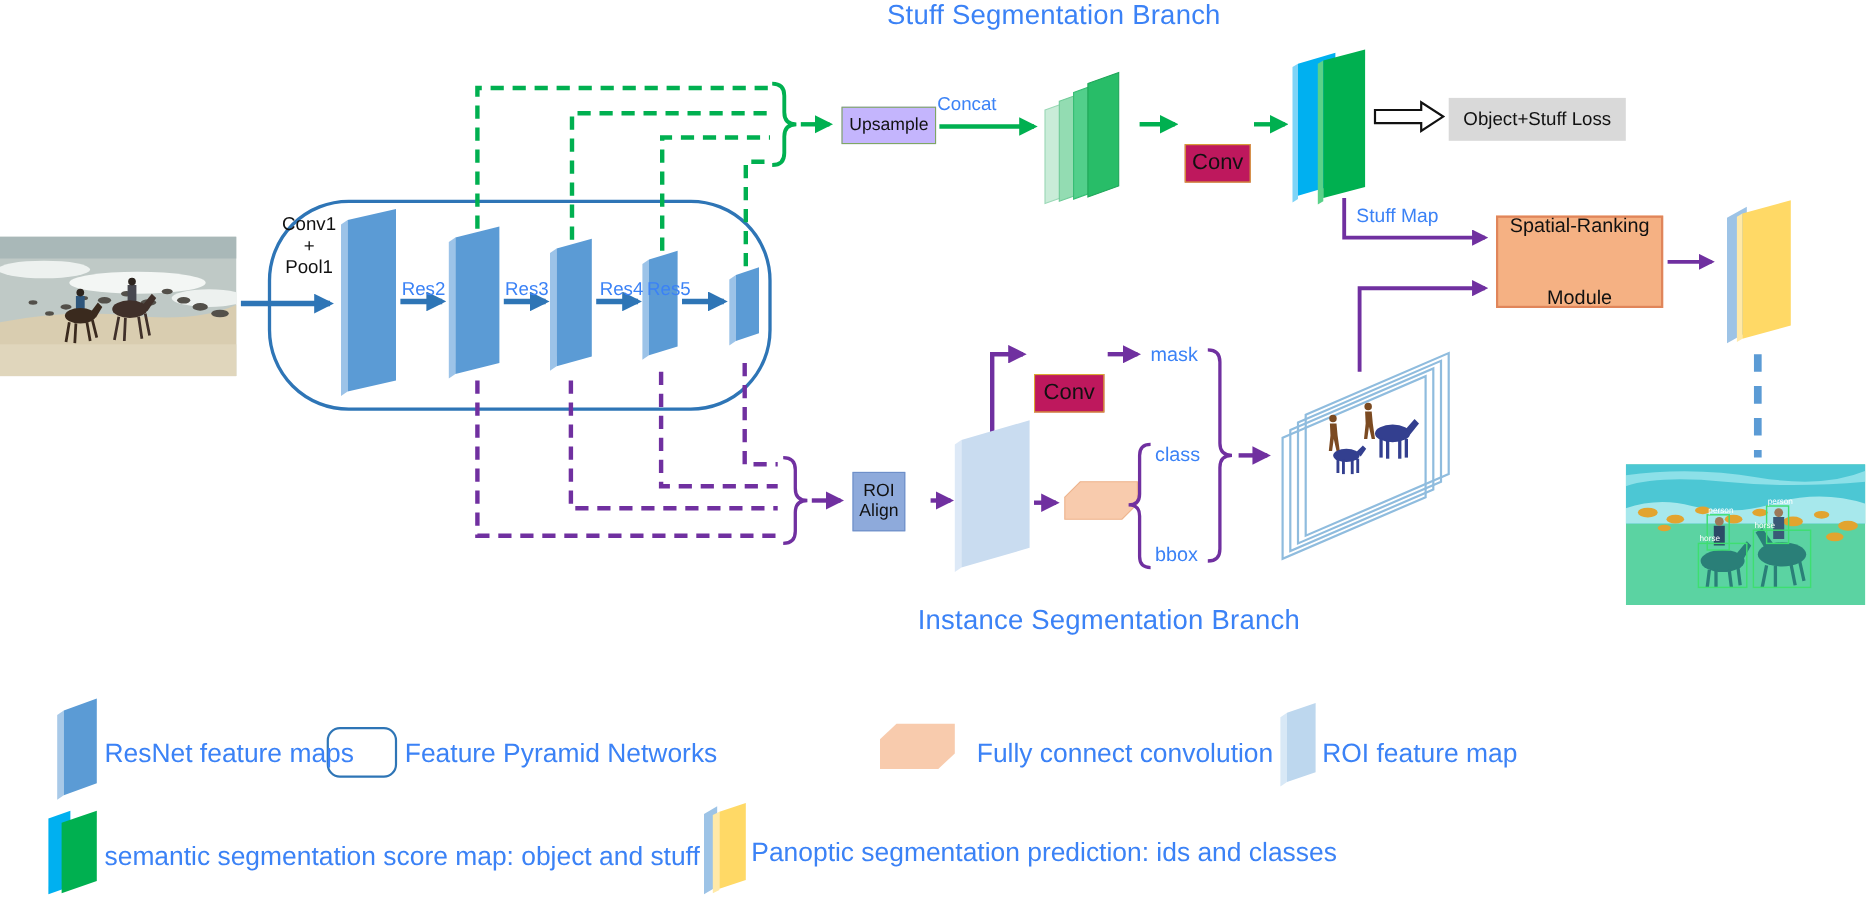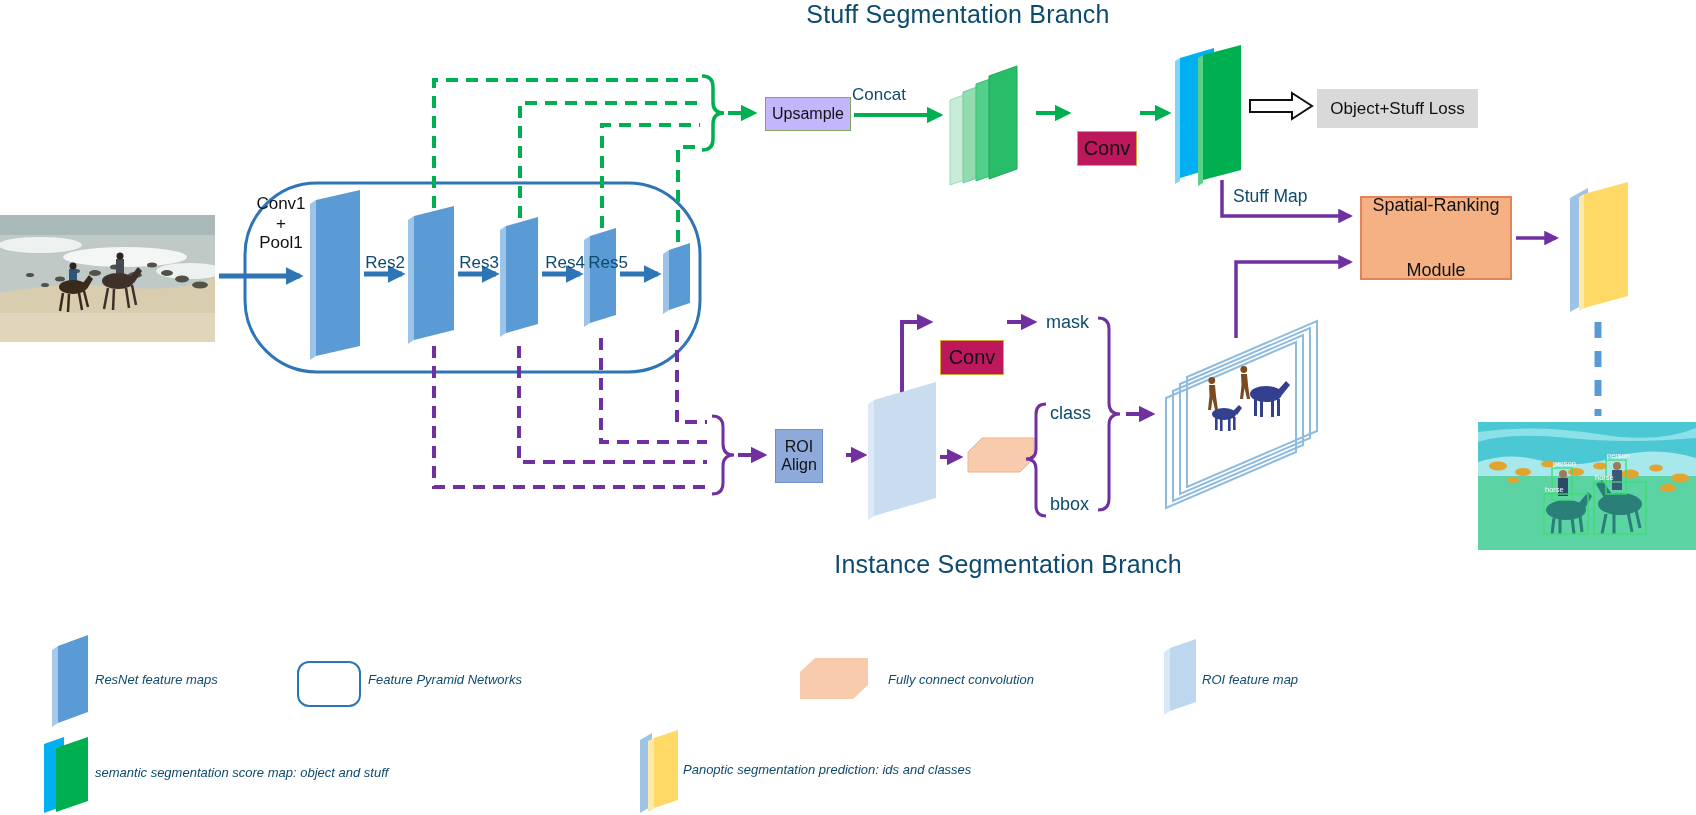--- a/index.html
+++ b/index.html
@@ -1,30 +1,30 @@
 <!DOCTYPE html>
 <html><head>
 <meta charset="utf-8">
 <style>
   html,body{margin:0;padding:0;background:#fff;}
   #canvas{position:relative;width:1696px;height:815px;background:#fff;overflow:hidden;
           font-family:"Liberation Sans",sans-serif;color:#111;}
   .abs{position:absolute;}
-  .lbl{position:absolute;white-space:nowrap;color:#0c4a6e;}
+  .lbl{position:absolute;white-space:nowrap;color:#3b82f6;}
   .box{position:absolute;display:flex;flex-direction:column;align-items:center;justify-content:center;
        text-align:center;box-sizing:border-box;line-height:1.15;}
   .title{font-size:25px;letter-spacing:.2px;text-align:center;}
   .small{font-size:17px;}
   .upsample{background:#c4b5fd;border:1.5px solid #7FA764;font-size:16px;}
   .convbox{background:#be185d;border:1.5px solid #D9A833;font-size:20px;margin-top:36px;}
   .lossbox{background:#D9D9D9;font-size:17px;}
   .modulebox{background:#F5B183;border:2px solid #E0855A;font-size:18px;gap:44px;}
   .roibox{background:#8EAADB;border:1.5px solid #6E8FC9;font-size:16px;}
   .fpnlegend{border:2.5px solid #2E75B6;border-radius:12px;background:#fff;}
-  .legendlbl{font-size:13px;font-style:italic;}
+  .legendlbl{font-size:24px;}
   .out{font-size:18px;}
 </style>
 </head>
 <body>
 
 <div id="canvas">
 
 <svg class="abs" style="left:0;top:0" width="1696" height="815" viewBox="0 0 1696 815">
   <defs>
     <marker id="mg" viewBox="0 0 10 10" refX="8" refY="5" markerWidth="4.2" markerHeight="4.2" orient="auto">

